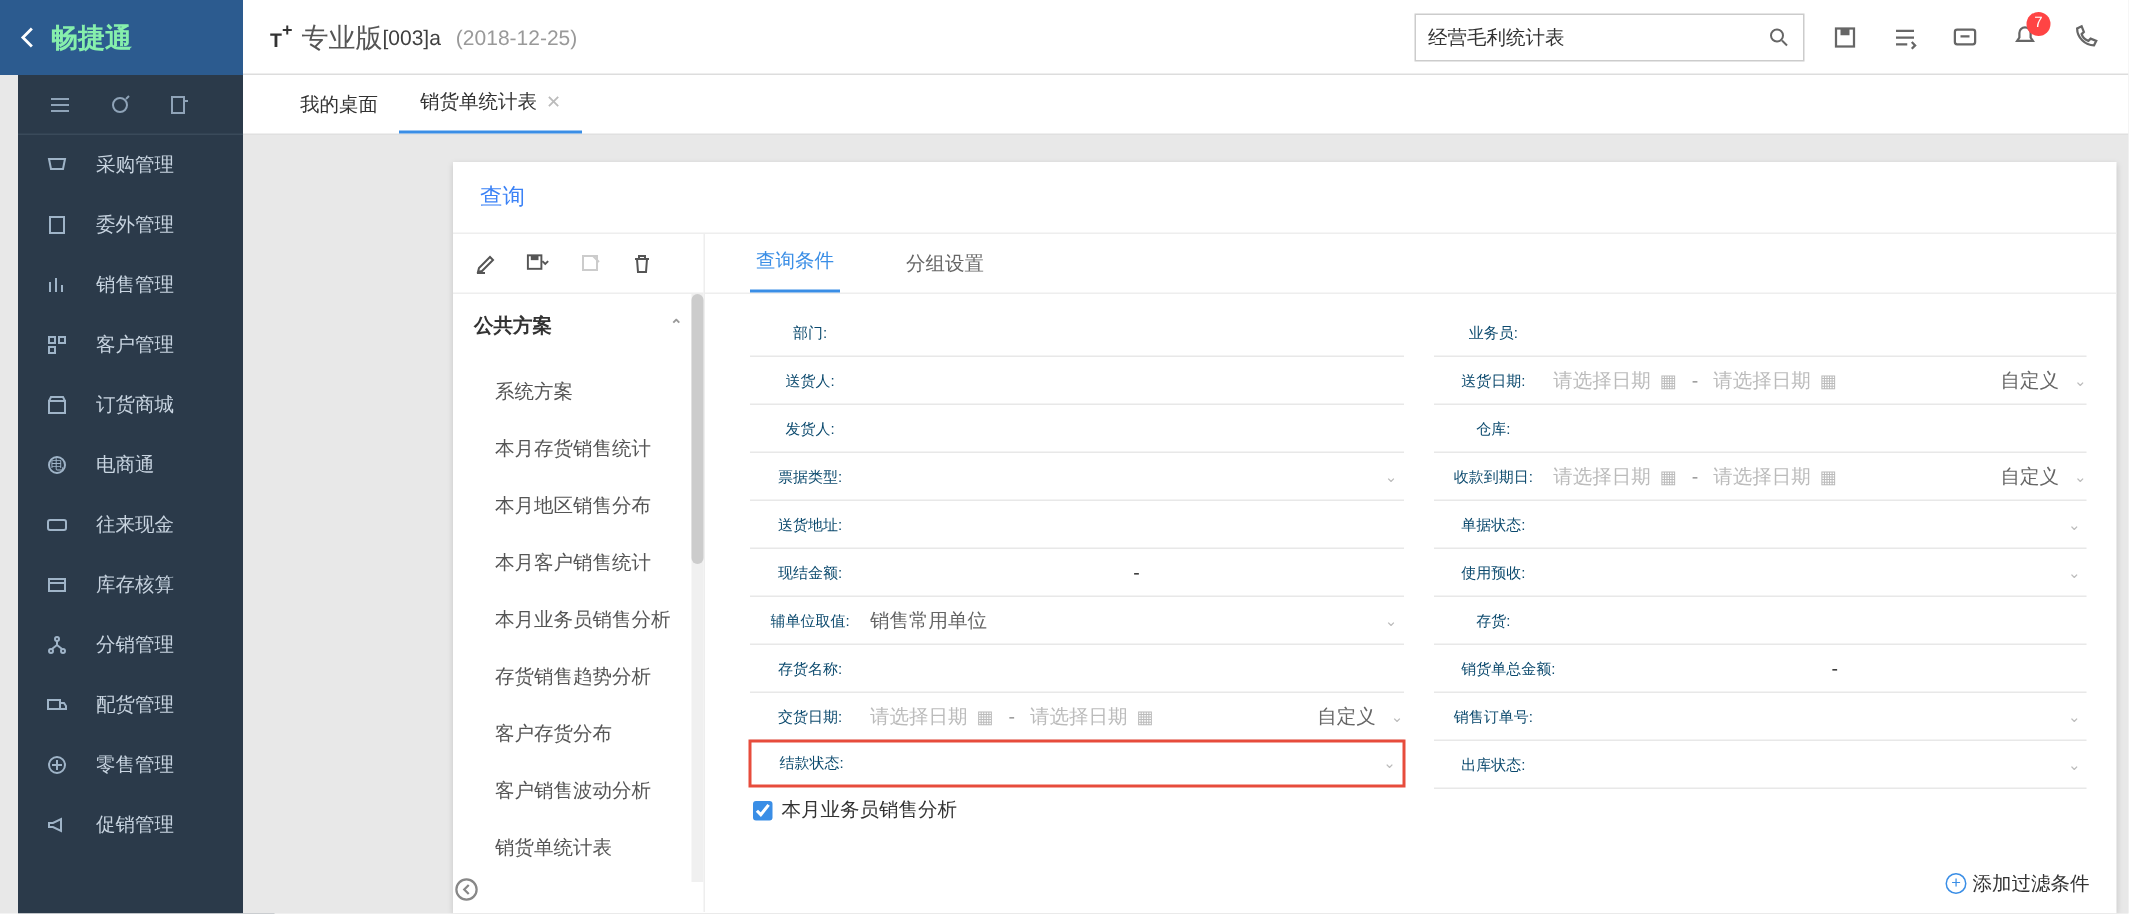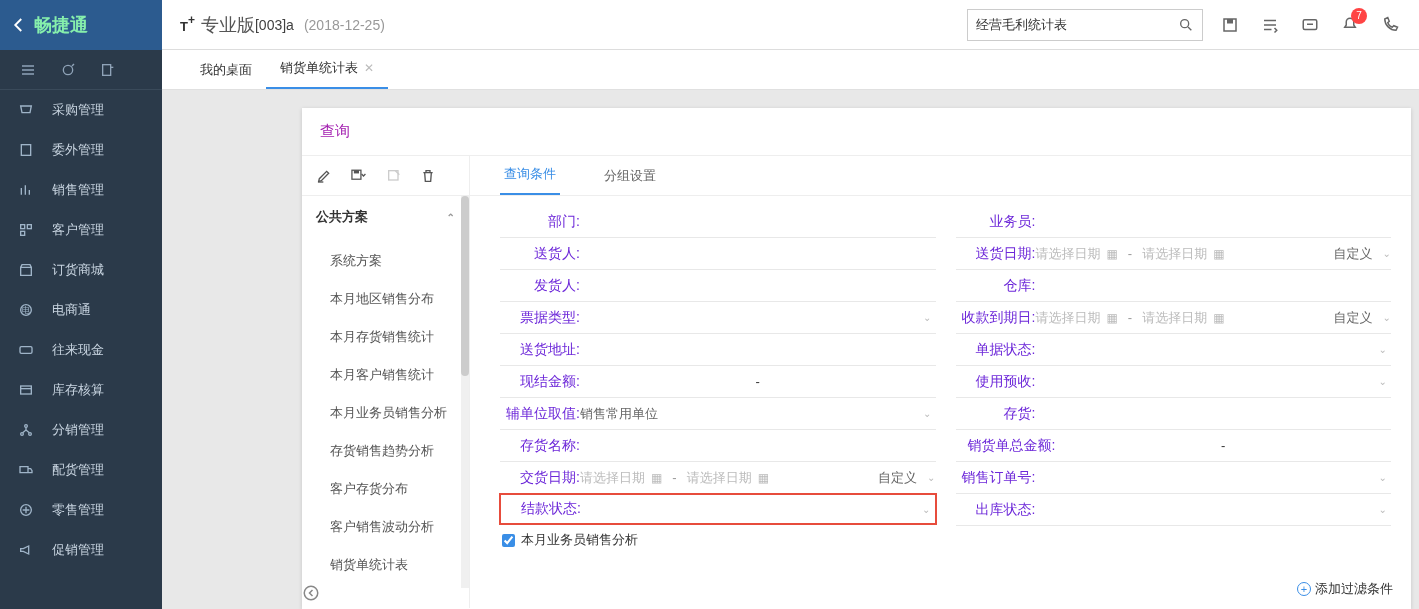--- a/index.html
+++ b/index.html
@@ -5,56 +5,56 @@
 *{box-sizing:border-box;margin:0;padding:0;font-family:"Microsoft YaHei",Arial,sans-serif;font-size:13px;color:#333}
 body{background:#e8e8e8;width:1419px;height:609px;overflow:hidden;position:relative}
 .topbar{height:50px;background:#fff;display:flex;align-items:center;border-bottom:1px solid #ddd;position:relative;z-index:10}
 .logo-section{width:162px;height:50px;background:#2c5b8f;display:flex;align-items:center;padding-left:10px;color:#fff}
 .logo-section span{color:#86efac;font-size:18px;font-weight:bold;margin-left:6px}
 .tplus{margin-left:18px;font-size:18px;font-weight:bold;color:#555}
 .tplus sup{font-size:12px}
 .edition{margin-left:6px;font-size:18px;color:#555}
 .org{color:#404040;font-size:14px}
 .date{margin-left:10px;color:#999;font-size:14px}
-.search-wrap{margin-left:auto;display:flex;align-items:center;border:1px solid #ccc;height:32px;width:236px;padding:0 8px}
+.search-wrap{margin-left:auto;display:flex;align-items:center;border:1px solid #ccc;height:32px;width:260px;padding:0 8px}
 .search-wrap input{border:none;outline:none;flex:1;font-size:13px}
 .top-icons{display:flex;align-items:center;gap:22px;margin:0 20px 0 18px}
 .top-icons .ticon{color:#666;position:relative;cursor:pointer}
 .badge{position:absolute;top:-8px;right:-8px;background:#f44;color:#fff;border-radius:50%;width:16px;height:16px;font-size:10px;display:flex;align-items:center;justify-content:center}
-.sidebar{position:absolute;left:0;top:50px;width:171px;bottom:0;background:#2b3a4a}
+.sidebar{position:absolute;left:12px;top:50px;width:171px;bottom:0;background:#2b3a4a}
 .side-toprow{height:40px;display:flex;align-items:center;gap:24px;padding-left:20px;border-bottom:1px solid #3a4a5a}
 .side-toprow .sicon{color:#8fa3b8}
 .side-item{height:40px;display:flex;align-items:center;padding-left:18px;color:#c8d4e0;cursor:pointer}
 .side-item .sicon{width:24px;color:#9fb4c8;margin-right:10px}
 .side-item span{color:#c8d4e0;font-size:13px}
 .main{position:absolute;left:162px;top:50px;right:0;bottom:0;background:#e8e8e8}
 .tabs{height:40px;background:#fff;display:flex;align-items:flex-end;padding-left:24px;border-bottom:1px solid #e0e0e0}
 .tab{padding:10px 14px;color:#666;cursor:pointer;display:flex;align-items:center;gap:6px}
 .tab.active{color:#3a8ee6;border-bottom:2px solid #3a8ee6}
 .tab .close{color:#bbb;font-size:12px}
 .panel{position:absolute;left:140px;top:58px;right:8px;bottom:0;background:#fff;box-shadow:0 1px 4px rgba(0,0,0,0.15)}
-.panel-title{padding:14px 18px;font-size:15px;color:#a21caf}
+.panel-title{padding:14px 18px;font-size:15px;color:#3b82f6}
 .panel-body{display:flex;border-top:1px solid #eee;height:calc(100% - 48px);position:relative}
 .scheme-col{width:168px;border-right:1px solid #eee;position:relative}
 .scheme-tools{height:40px;display:flex;align-items:center;gap:18px;padding-left:14px;border-bottom:1px solid #eee}
 .scheme-tools .ticon{color:#666;cursor:pointer}
 .scheme-tools .ticon.dis{color:#ccc}
 .scheme-head{padding:12px 14px;font-weight:bold;display:flex;justify-content:space-between;align-items:center}
 .scheme-list{padding:4px 0}
 .scheme-item{padding:10px 14px 10px 28px;color:#555;cursor:pointer;font-size:13px}
 .scheme-foot{position:absolute;bottom:6px;left:0;right:0;text-align:center;color:#888}
 .cond-col{flex:1;position:relative}
 .cond-tabs{height:40px;display:flex;align-items:flex-end;padding-left:30px;border-bottom:1px solid #eee;gap:40px}
 .ctab{padding:10px 4px;color:#666;cursor:pointer}
 .ctab.active{color:#3a8ee6;border-bottom:2px solid #3a8ee6}
 .fields{position:absolute;top:50px;left:20px;right:10px;bottom:40px;display:flex}
 .fcol{flex:1;padding:0 10px}
 .frow{display:flex;align-items:center;height:32px;border-bottom:1px solid #e8e8e8;position:relative}
 .frow.hl{border:2px solid #e74c3c;margin:-1px}
-.flabel{width:80px;color:#6d28d9;font-size:14px;text-align:right}
+.flabel{width:80px;color:#0c4a6e;font-size:10px;text-align:center}
 .fval{flex:1;color:#666;font-size:13px;display:flex;align-items:center;gap:6px}
 .fval .ph{color:#bbb}
 .fval .dash{color:#999;margin:0 4px}
 .fval .sel{color:#666;margin-left:auto}
 .drop{position:absolute;right:4px;color:#bbb;font-size:10px}
 .calicon{color:#bbb;font-size:12px}
 .chk-row{display:flex;align-items:center;gap:6px;height:32px;padding-left:2px}
 .chk-row input{accent-color:#3a8ee6}
 .add-filter{position:absolute;right:18px;bottom:10px;color:#3a8ee6;cursor:pointer;display:flex;align-items:center;gap:4px}
 .add-filter .plus{border:1px solid #3a8ee6;border-radius:50%;width:14px;height:14px;display:flex;align-items:center;justify-content:center;font-size:11px;color:#3a8ee6}
@@ -282,22 +282,22 @@
                 <path d="M5 7h14M9 7V4h6v3M7 7l1 13h8l1-13" stroke="#555" stroke-width="2" fill="none"></path>
               </svg>
             </span>
         </div>
         <div class="scheme-head">
             <span>公共方案</span>
             <span style="color:#999;font-size:10px">⌃</span>
           </div>
         <div class="scheme-list">
           <div class="scheme-item">系统方案</div>
+          <div class="scheme-item">本月存货销售统计</div>
           <div class="scheme-item">本月地区销售分布</div>
-          <div class="scheme-item">本月存货销售统计</div>
           <div class="scheme-item">本月客户销售统计</div>
           <div class="scheme-item">本月业务员销售分析</div>
           <div class="scheme-item">存货销售趋势分析</div>
           <div class="scheme-item">客户存货分布</div>
           <div class="scheme-item">客户销售波动分析</div>
           <div class="scheme-item">销货单统计表</div>
         </div>
         <div class="scrollbar">
             <div class="scrollthumb"></div>
           </div>

